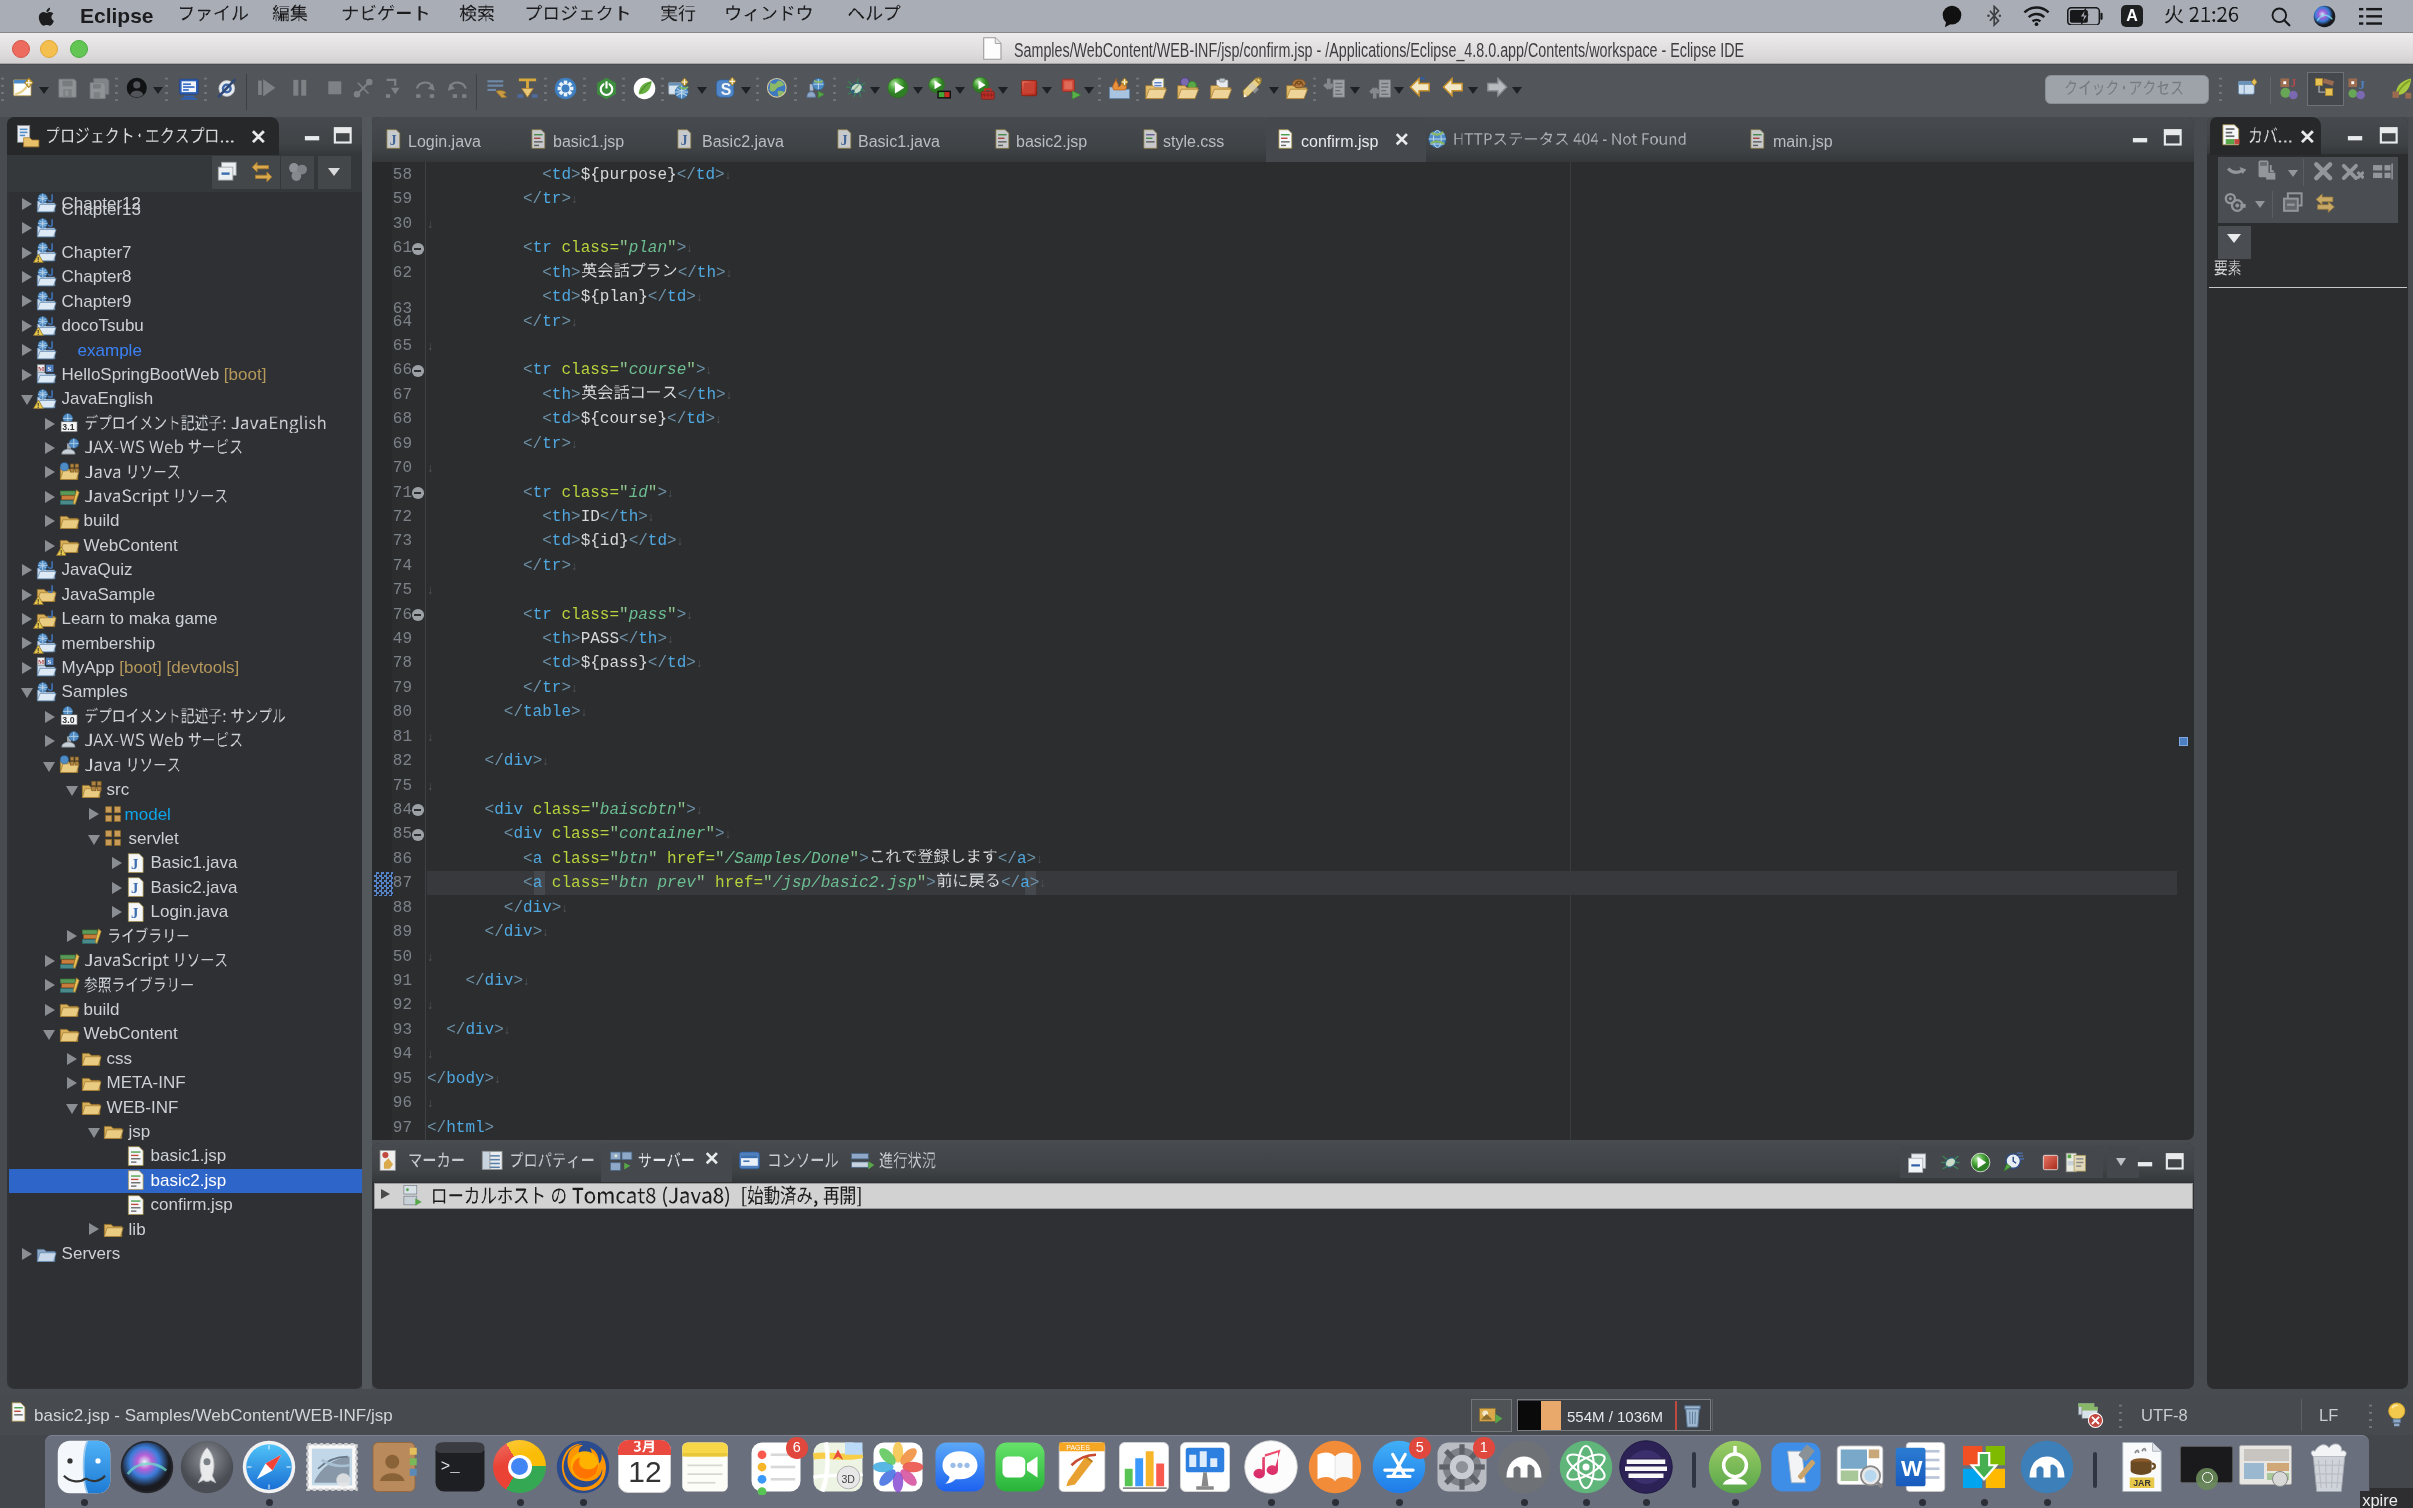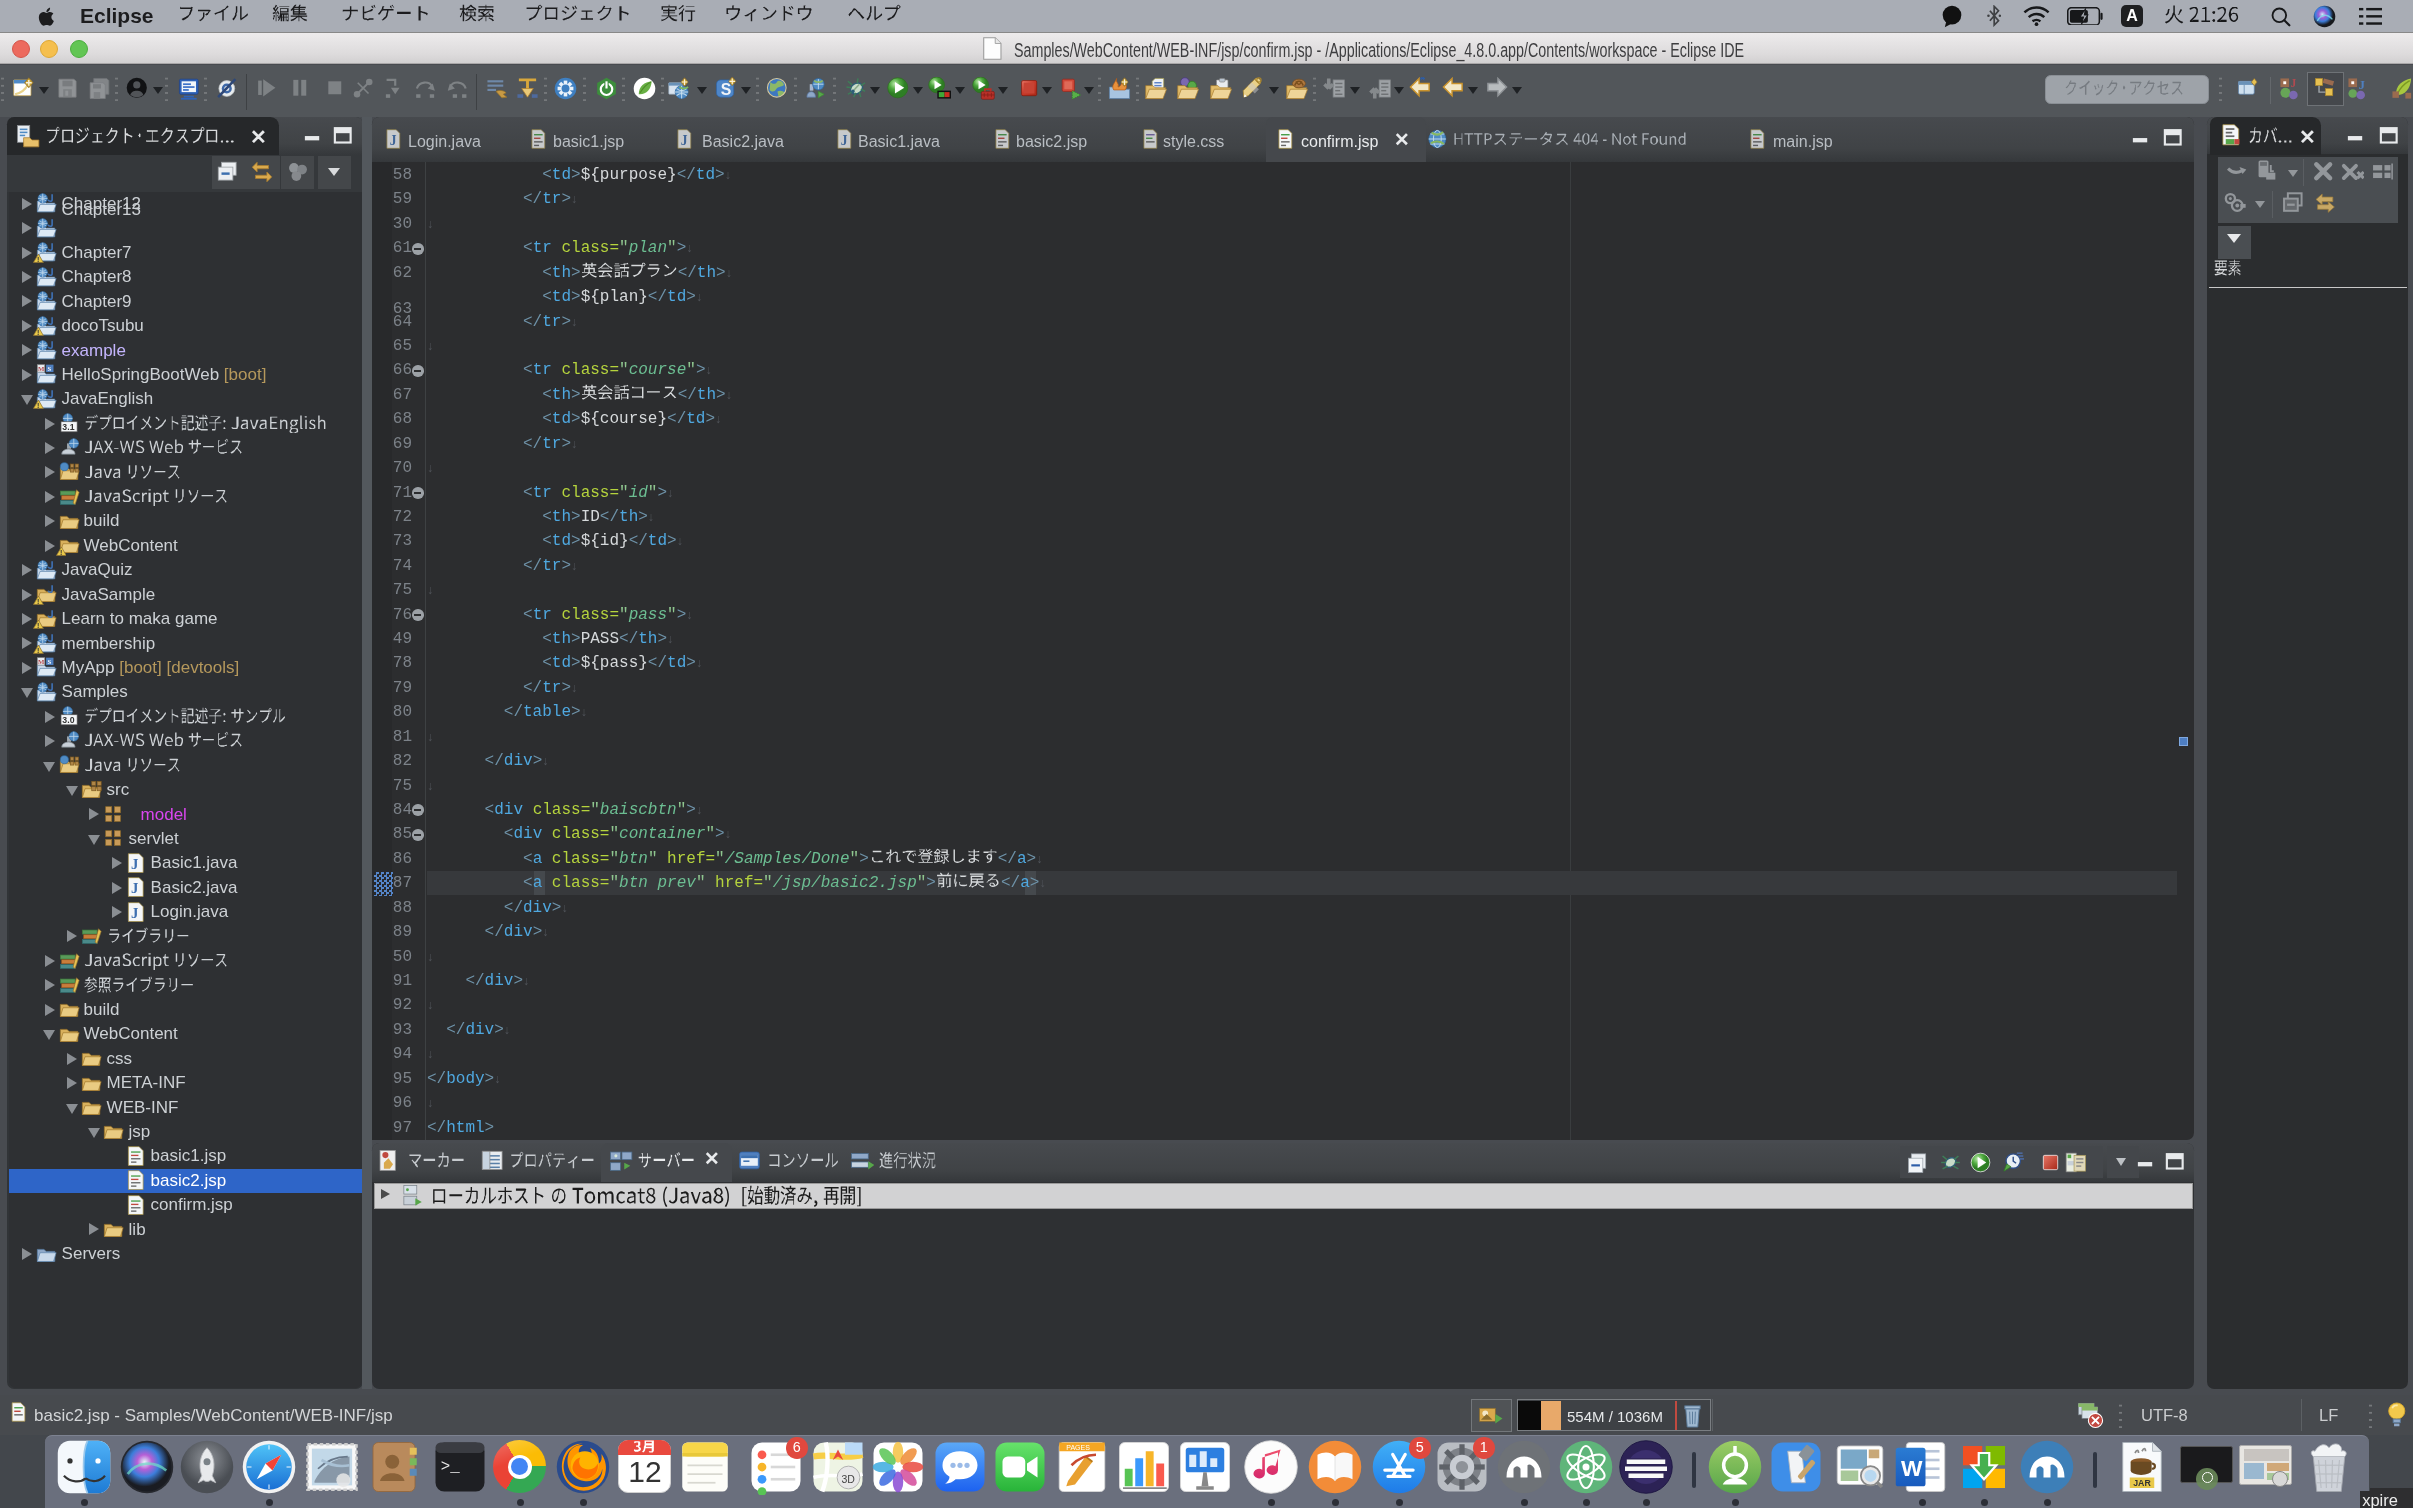--- a/index.html
+++ b/index.html
@@ -581,21 +581,21 @@
     </svg>
     <div class="trow" style="left:53px;top:122px;color:#CDD1D5">docoTsubu</div>
     <div class="exp expc" style="left:13.6px;top:152px"></div>
     <svg class="abs" style="left:27px;top:148px" width="21.5" height="21.5" viewBox="0 0 32 32">
       <path d="M2 12 H12 L15 15 H28 V28 H2 Z" fill="#C8D8EA" stroke="#5A80A8"></path>
       <path d="M2 28 L6 17 H30 L26 28 Z" fill="#DDE9F4" stroke="#5A80A8"></path>
       <circle cx="10" cy="8" r="7" fill="#4F8BC4" stroke="#2F6BA4"></circle>
       <path d="M3 8 H17 M10 1 V15 M5 4 C8 7 12 7 15 4 M5 12 C8 9 12 9 15 12" stroke="#BFD8EC" stroke-width="1.2" fill="none"></path>
       <path d="M24 2 V10 C24 13 19 13 18 10" stroke="#3E6FB0" stroke-width="2.5" fill="none"></path>
     </svg>
-    <div class="trow" style="left:53px;top:147px;color:#c4b5fd">example</div>
+    <div class="trow" style="left:69px;top:147px;color:#3b82f6">example</div>
     <div class="exp expc" style="left:13.6px;top:177px"></div>
     <svg class="abs" style="left:27px;top:172px" width="21.5" height="21.5" viewBox="0 0 32 32">
       <path d="M2 12 H12 L15 15 H28 V28 H2 Z" fill="#C8D8EA" stroke="#5A80A8"></path>
       <path d="M2 28 L6 17 H30 L26 28 Z" fill="#DDE9F4" stroke="#5A80A8"></path>
       <rect x="2" y="1" width="11" height="11" fill="#E8ECF0" stroke="#888"></rect>
       <text x="3" y="10" font-size="10" font-weight="bold" fill="#B04A50" font-family="Liberation Serif">M</text>
       <rect x="15" y="1" width="11" height="11" fill="#4F7FBF"></rect>
       <text x="17" y="10" font-size="10" font-weight="bold" fill="#FFF" font-family="Liberation Serif">S</text>
     </svg>
     <div class="trow" style="left:53px;top:171px;color:#CDD1D5">HelloSpringBootWeb<span style="color:#B5985C"> [boot]</span></div>
@@ -785,21 +785,21 @@
     <div class="trow" style="left:98px;top:586px;color:#CDD1D5">src</div>
     <div class="exp expc" style="left:80px;top:616px"></div>
     <svg class="abs" style="left:94px;top:612px" width="21.5" height="21.5" viewBox="0 0 32 32">
       <g fill="#C89A58" stroke="#8D6A28">
         <rect x="4" y="4" width="9" height="9"></rect>
         <rect x="17" y="4" width="9" height="9"></rect>
         <rect x="4" y="17" width="9" height="9"></rect>
         <rect x="17" y="17" width="9" height="9"></rect>
       </g>
     </svg>
-    <div class="trow" style="left:132px;top:611px;color:#d946ef">model</div>
+    <div class="trow" style="left:116px;top:611px;color:#0ea5e9">model</div>
     <div class="exp expo" style="left:79px;top:643px"></div>
     <svg class="abs" style="left:94px;top:636px" width="21.5" height="21.5" viewBox="0 0 32 32">
       <g fill="#C89A58" stroke="#8D6A28">
         <rect x="4" y="4" width="9" height="9"></rect>
         <rect x="17" y="4" width="9" height="9"></rect>
         <rect x="4" y="17" width="9" height="9"></rect>
         <rect x="17" y="17" width="9" height="9"></rect>
       </g>
     </svg>
     <div class="trow" style="left:120px;top:635px;color:#CDD1D5">servlet</div>

